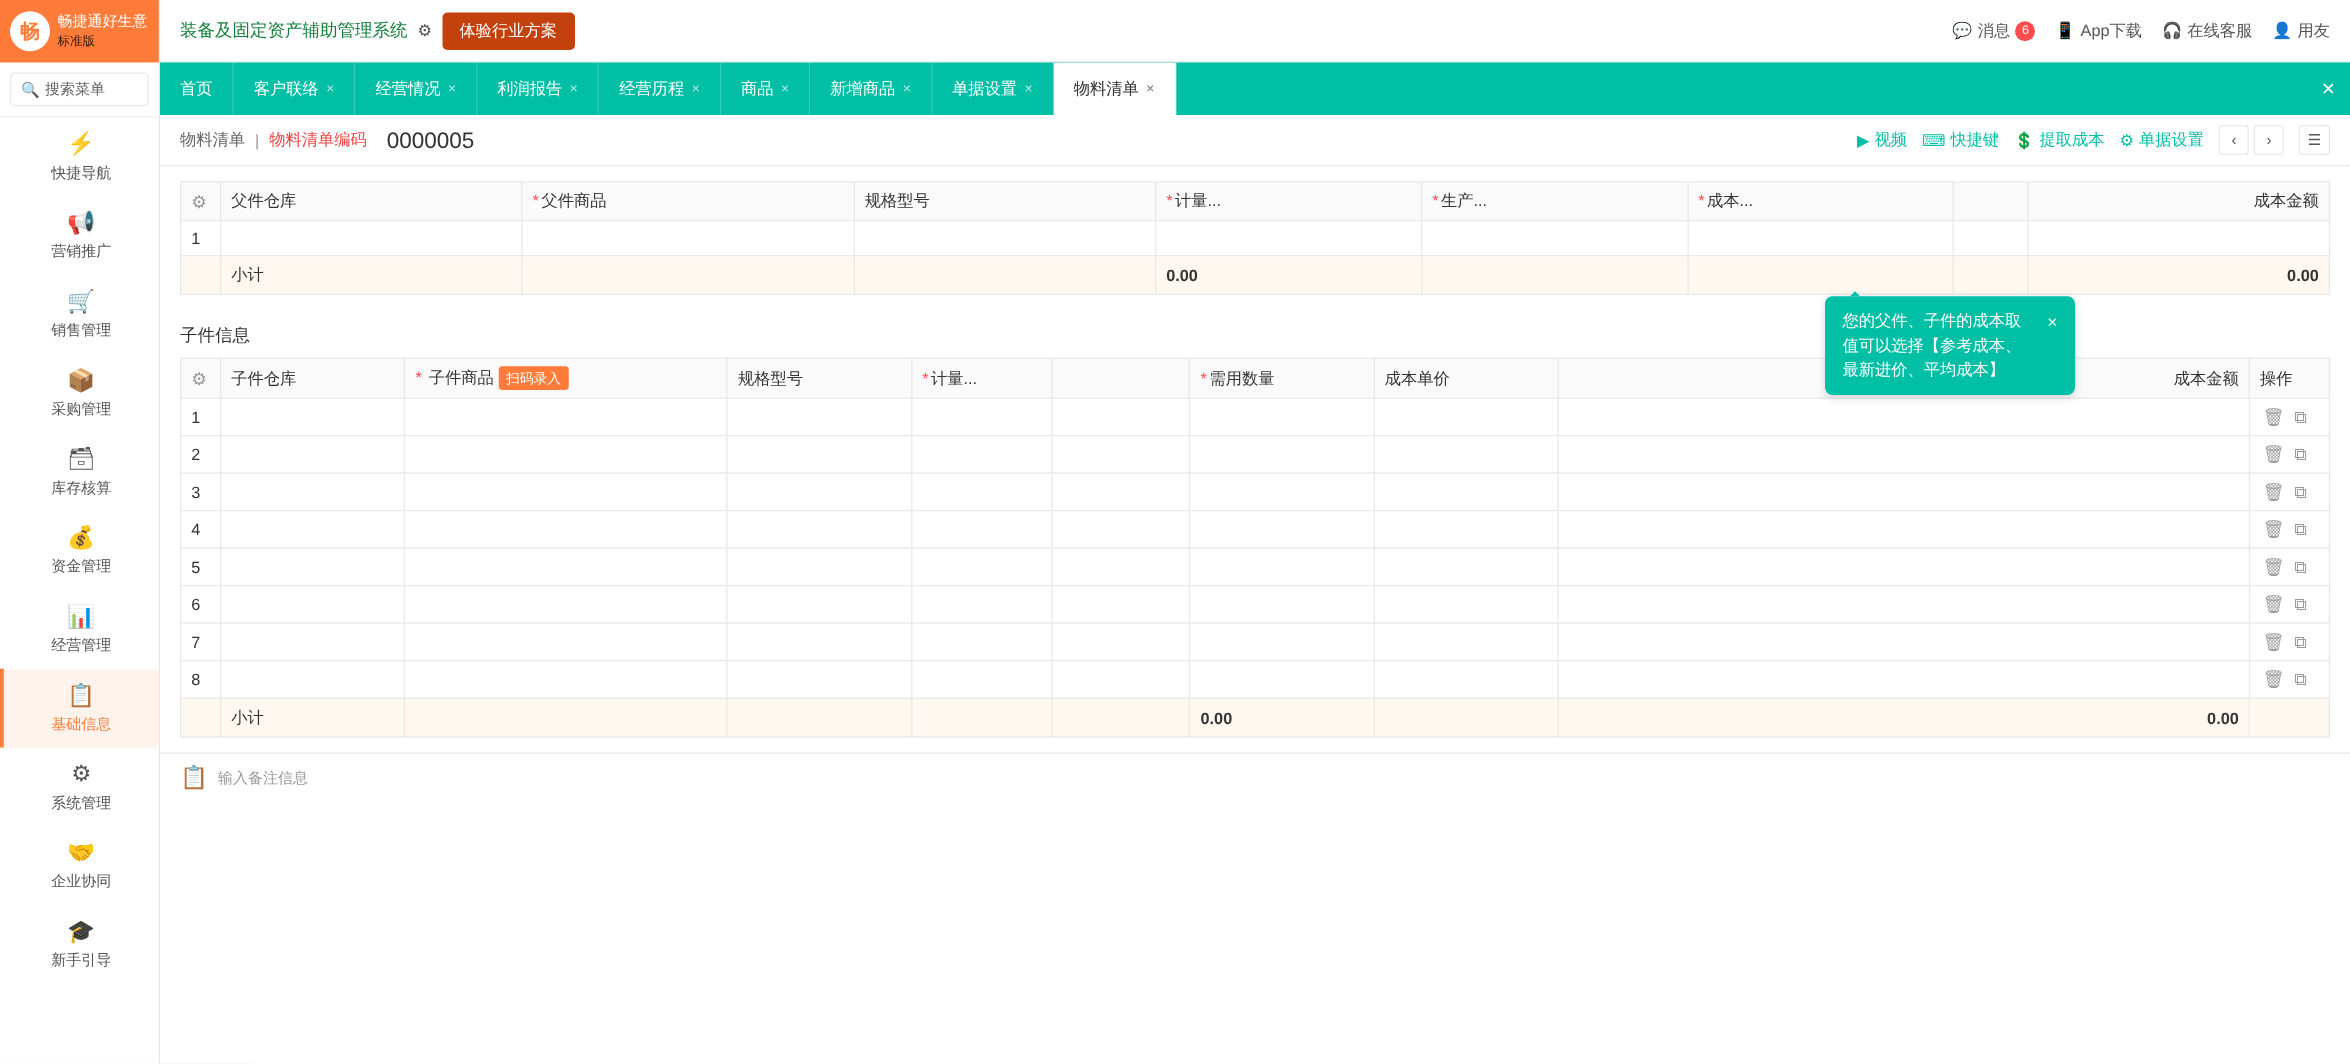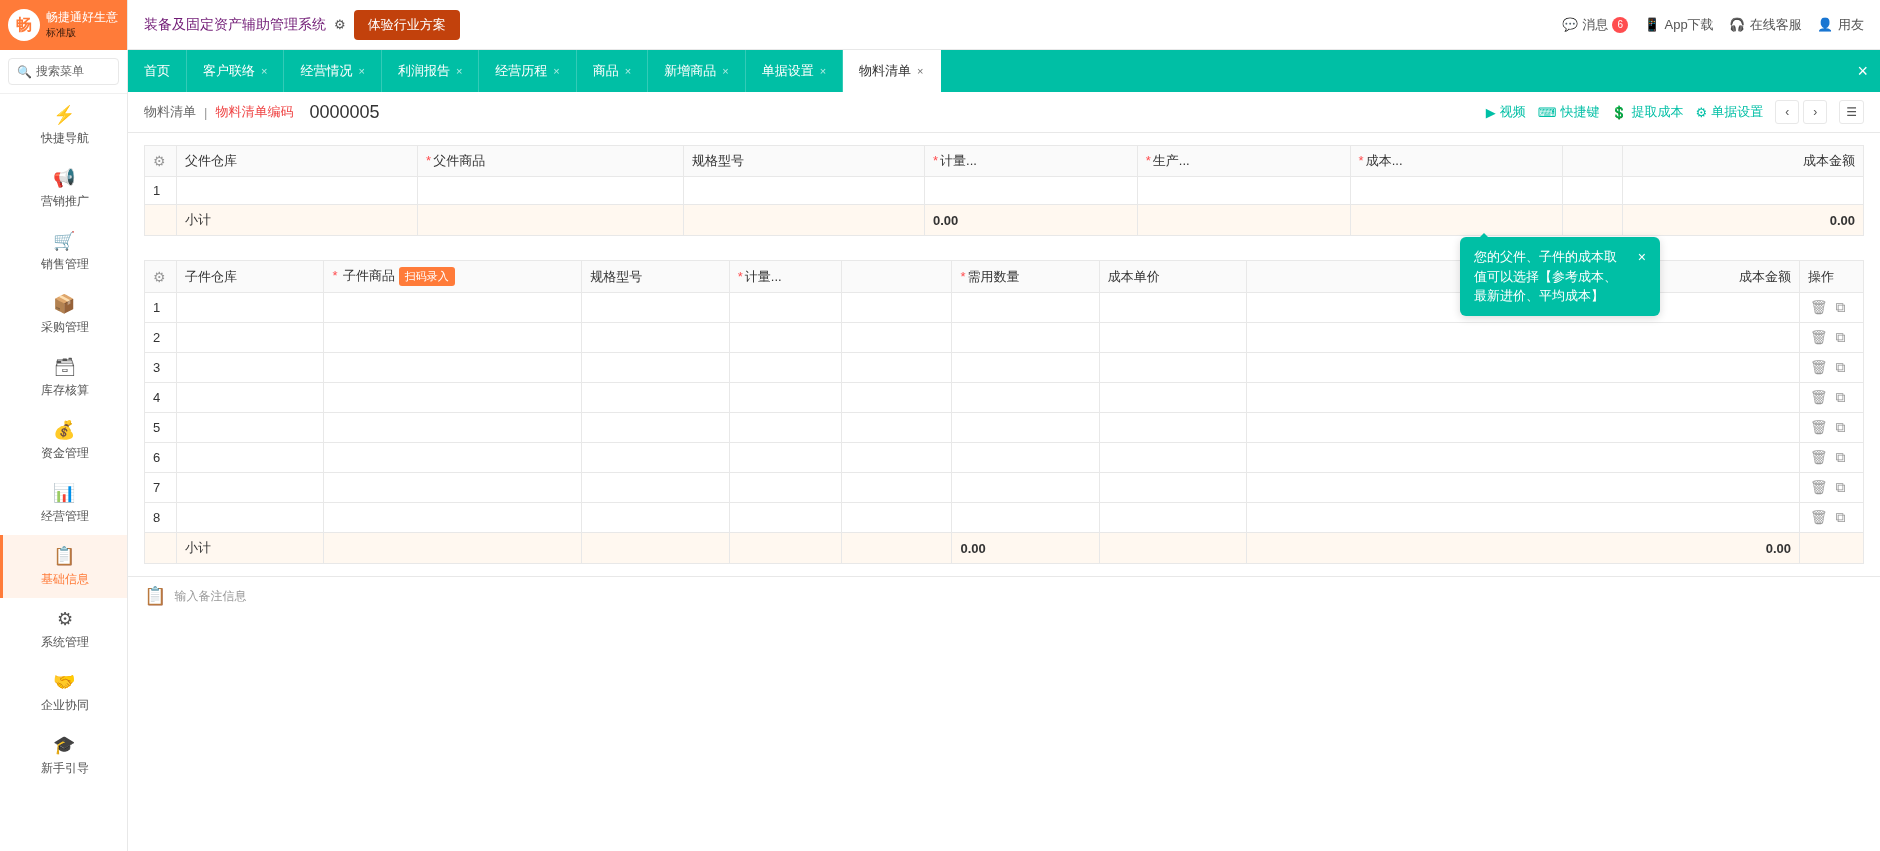--- a/index.html
+++ b/index.html
@@ -57,21 +57,21 @@
     
     .top-header {
       height: 50px;
       background: #fff;
       border-bottom: 1px solid #e8e8e8;
       display: flex; align-items: center; justify-content: space-between;
       padding: 0 16px;
       flex-shrink: 0;
     }
     .top-header-left { display: flex; align-items: center; gap: 8px; }
-    .system-name { font-size: 14px; color: #701a75; font-weight: 500; }
+    .system-name { font-size: 14px; color: #15803d; font-weight: 500; }
     .top-header-right { display: flex; align-items: center; gap: 16px; }
     .header-btn {
       display: flex; align-items: center; gap: 4px; cursor: pointer;
       color: #555; font-size: 13px; background: none; border: none;
     }
     .trial-btn {
       background: #c2410c; color: #fff; border: none; border-radius: 4px;
       padding: 6px 14px; cursor: pointer; font-size: 13px; font-family: Liberation Mono, monospace;
     }
     .badge {
@@ -408,20 +408,21 @@
             <td></td>
             <td></td>
             <td></td>
             <td style="text-align:right; font-weight:bold;">0.00</td>
           </tr>
         </tbody>
       </table>
     </div>
 
     <div class="section">
+      <div class="section-title">子件信息</div>
       <table class="data-table">
         <thead>
           <tr>
             <th class="settings-col">
               <span class="gear-icon">⚙</span>
             </th>
             <th>子件仓库</th>
             <th class="required">
               <span>子件商品</span>
               <button class="scan-btn">扫码录入</button>

